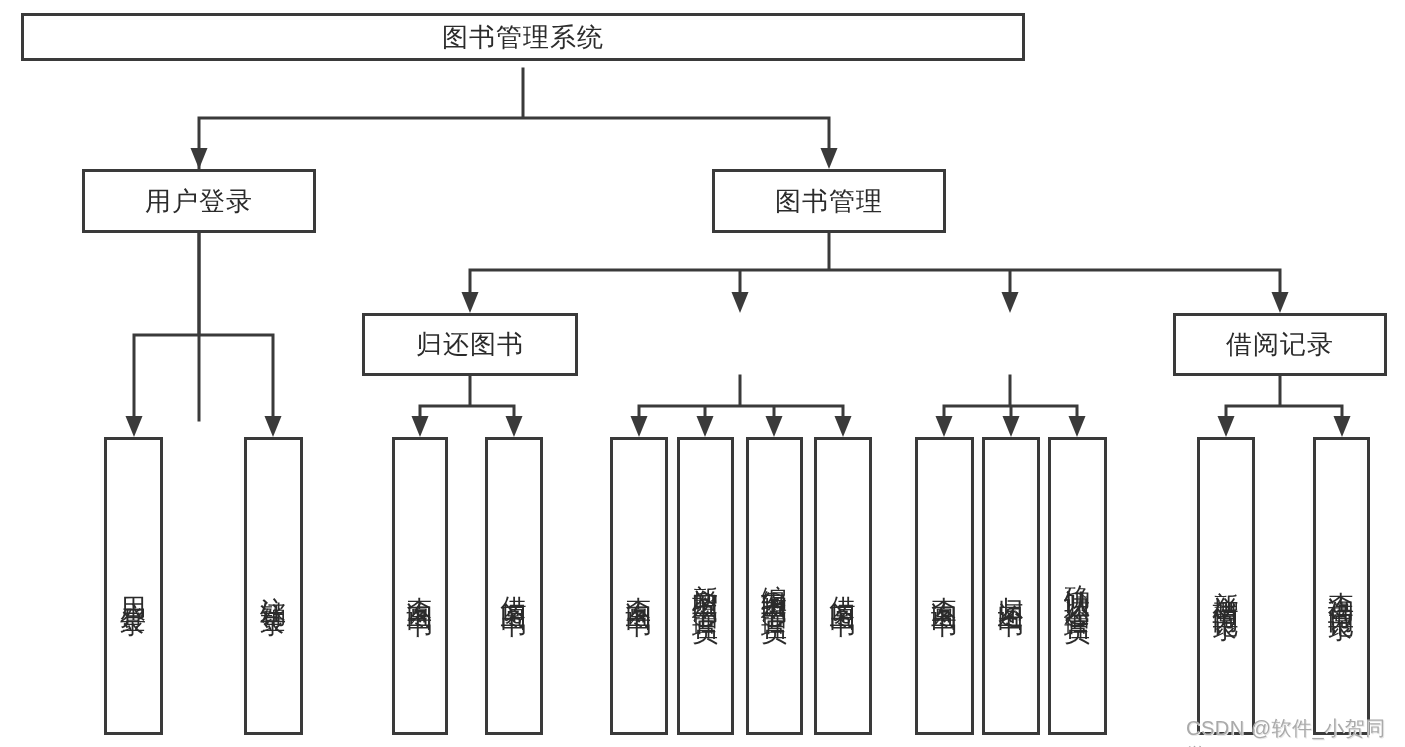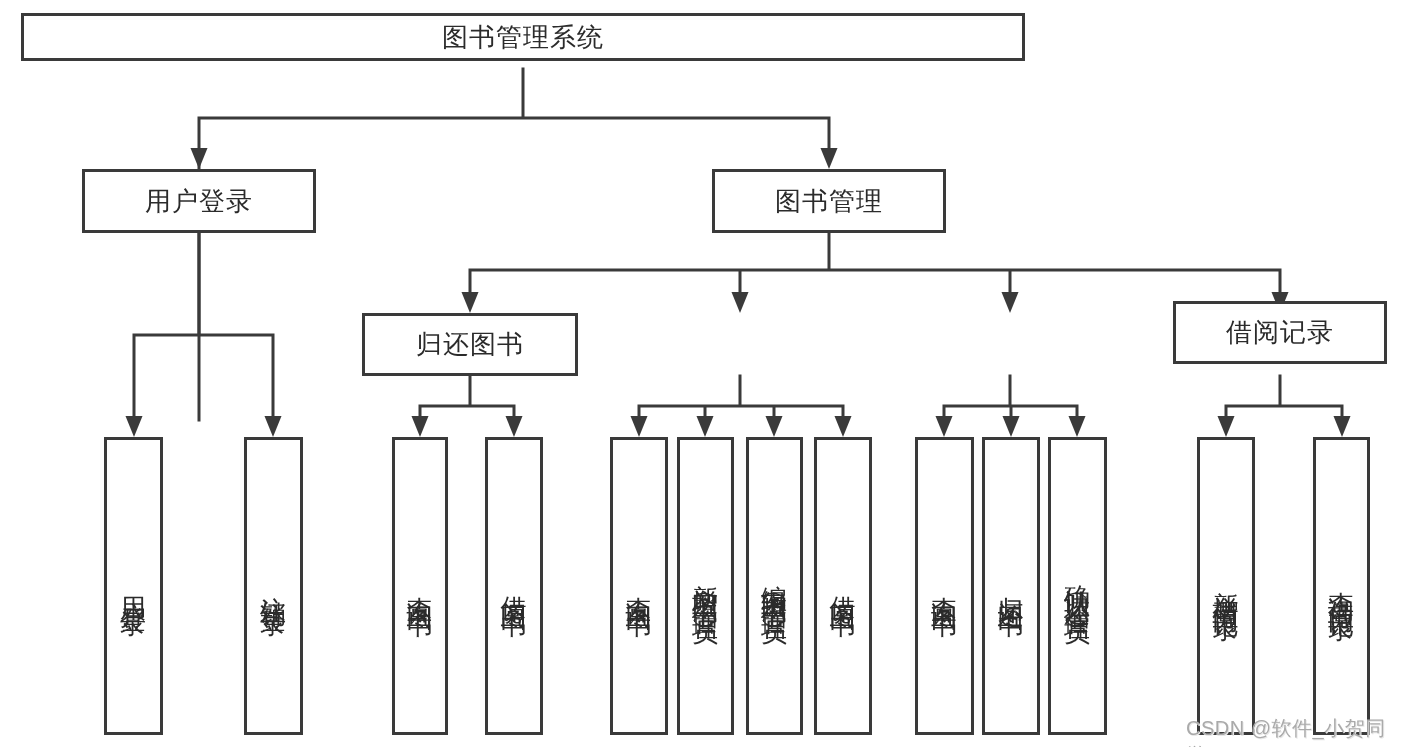--- a/index.html
+++ b/index.html
@@ -107,21 +107,21 @@
   <div class="box" style="left:82px;top:169px;width:234px;height:64px">
     <span>用户登录</span>
   </div>
   <div class="box" style="left:712px;top:169px;width:234px;height:64px">
     <span>图书管理</span>
   </div>
 
   <div class="box" style="left:362px;top:313px;width:216px;height:63px">
     <span>归还图书</span>
   </div>
-  <div class="box" style="left:1173px;top:301px;width:214px;height:63px">
+  <div class="box" style="left:1173px;top:313px;width:214px;height:63px">
     <span>借阅记录</span>
   </div>
 
   <div class="box vbox" style="left:104px;top:437px;width:59px;height:298px">
     <span>用户登录</span>
   </div>
   <div class="box vbox" style="left:244px;top:437px;width:59px;height:298px">
     <span>注销登录</span>
   </div>
 

